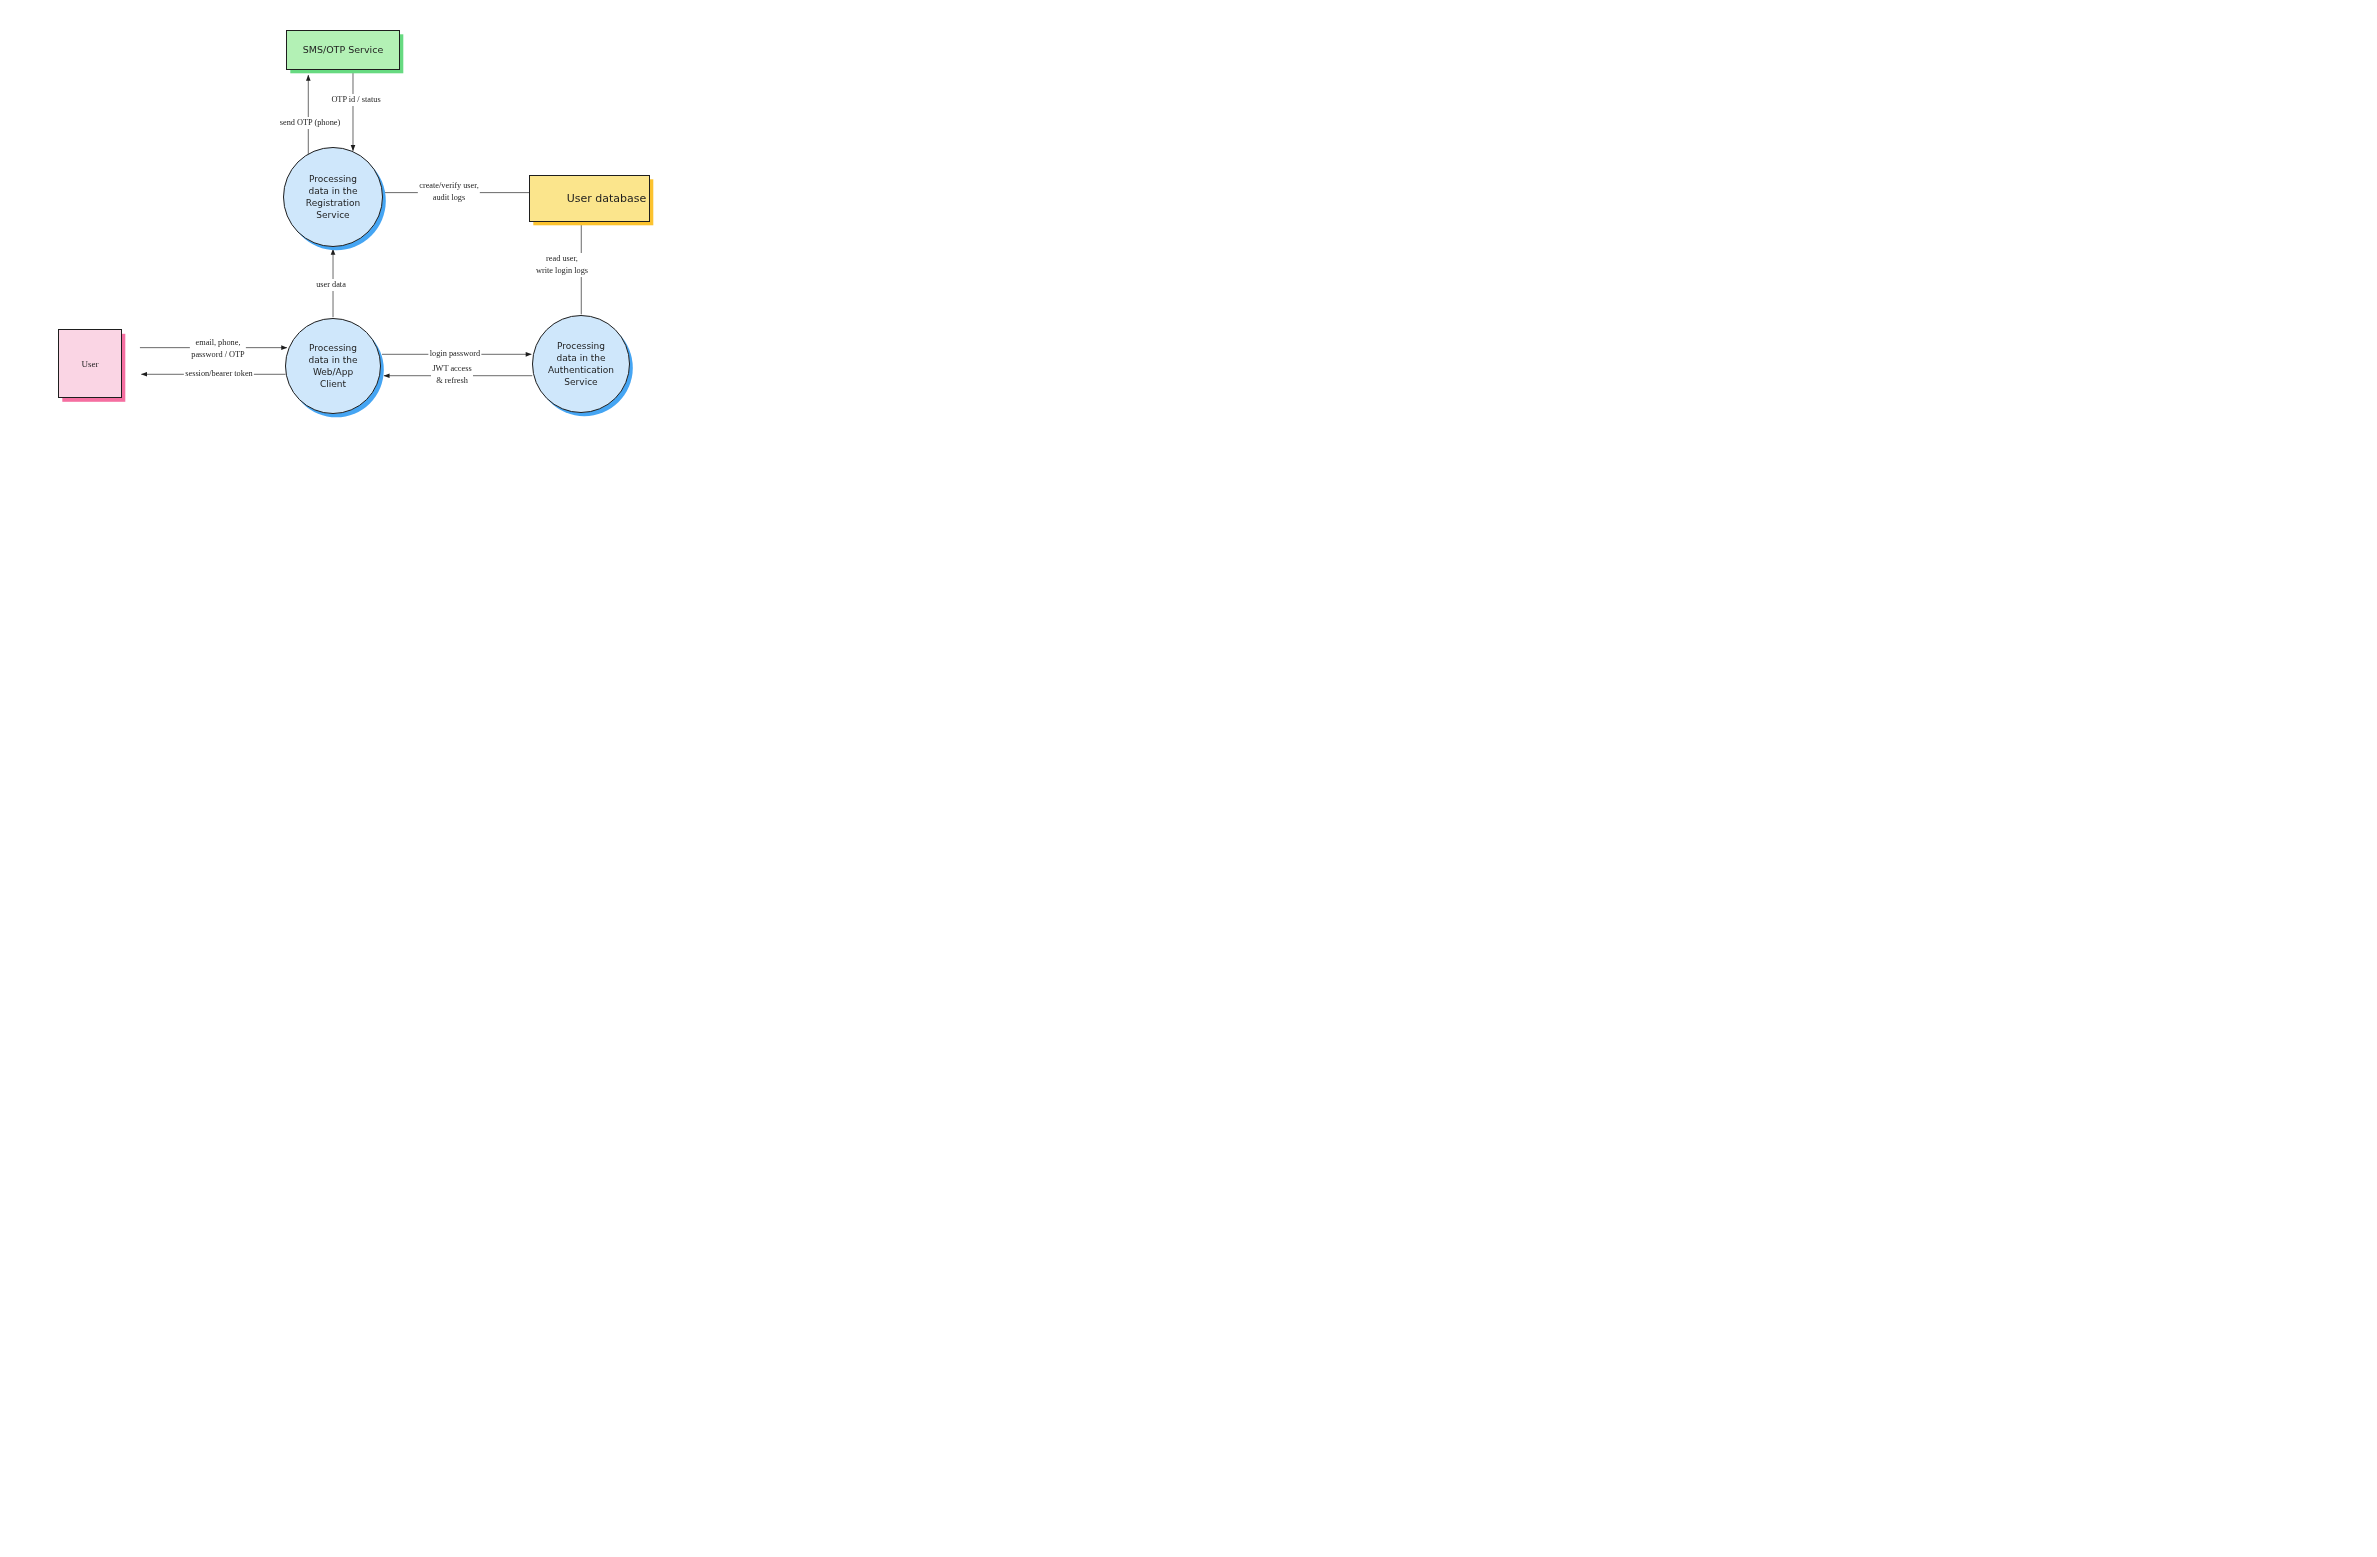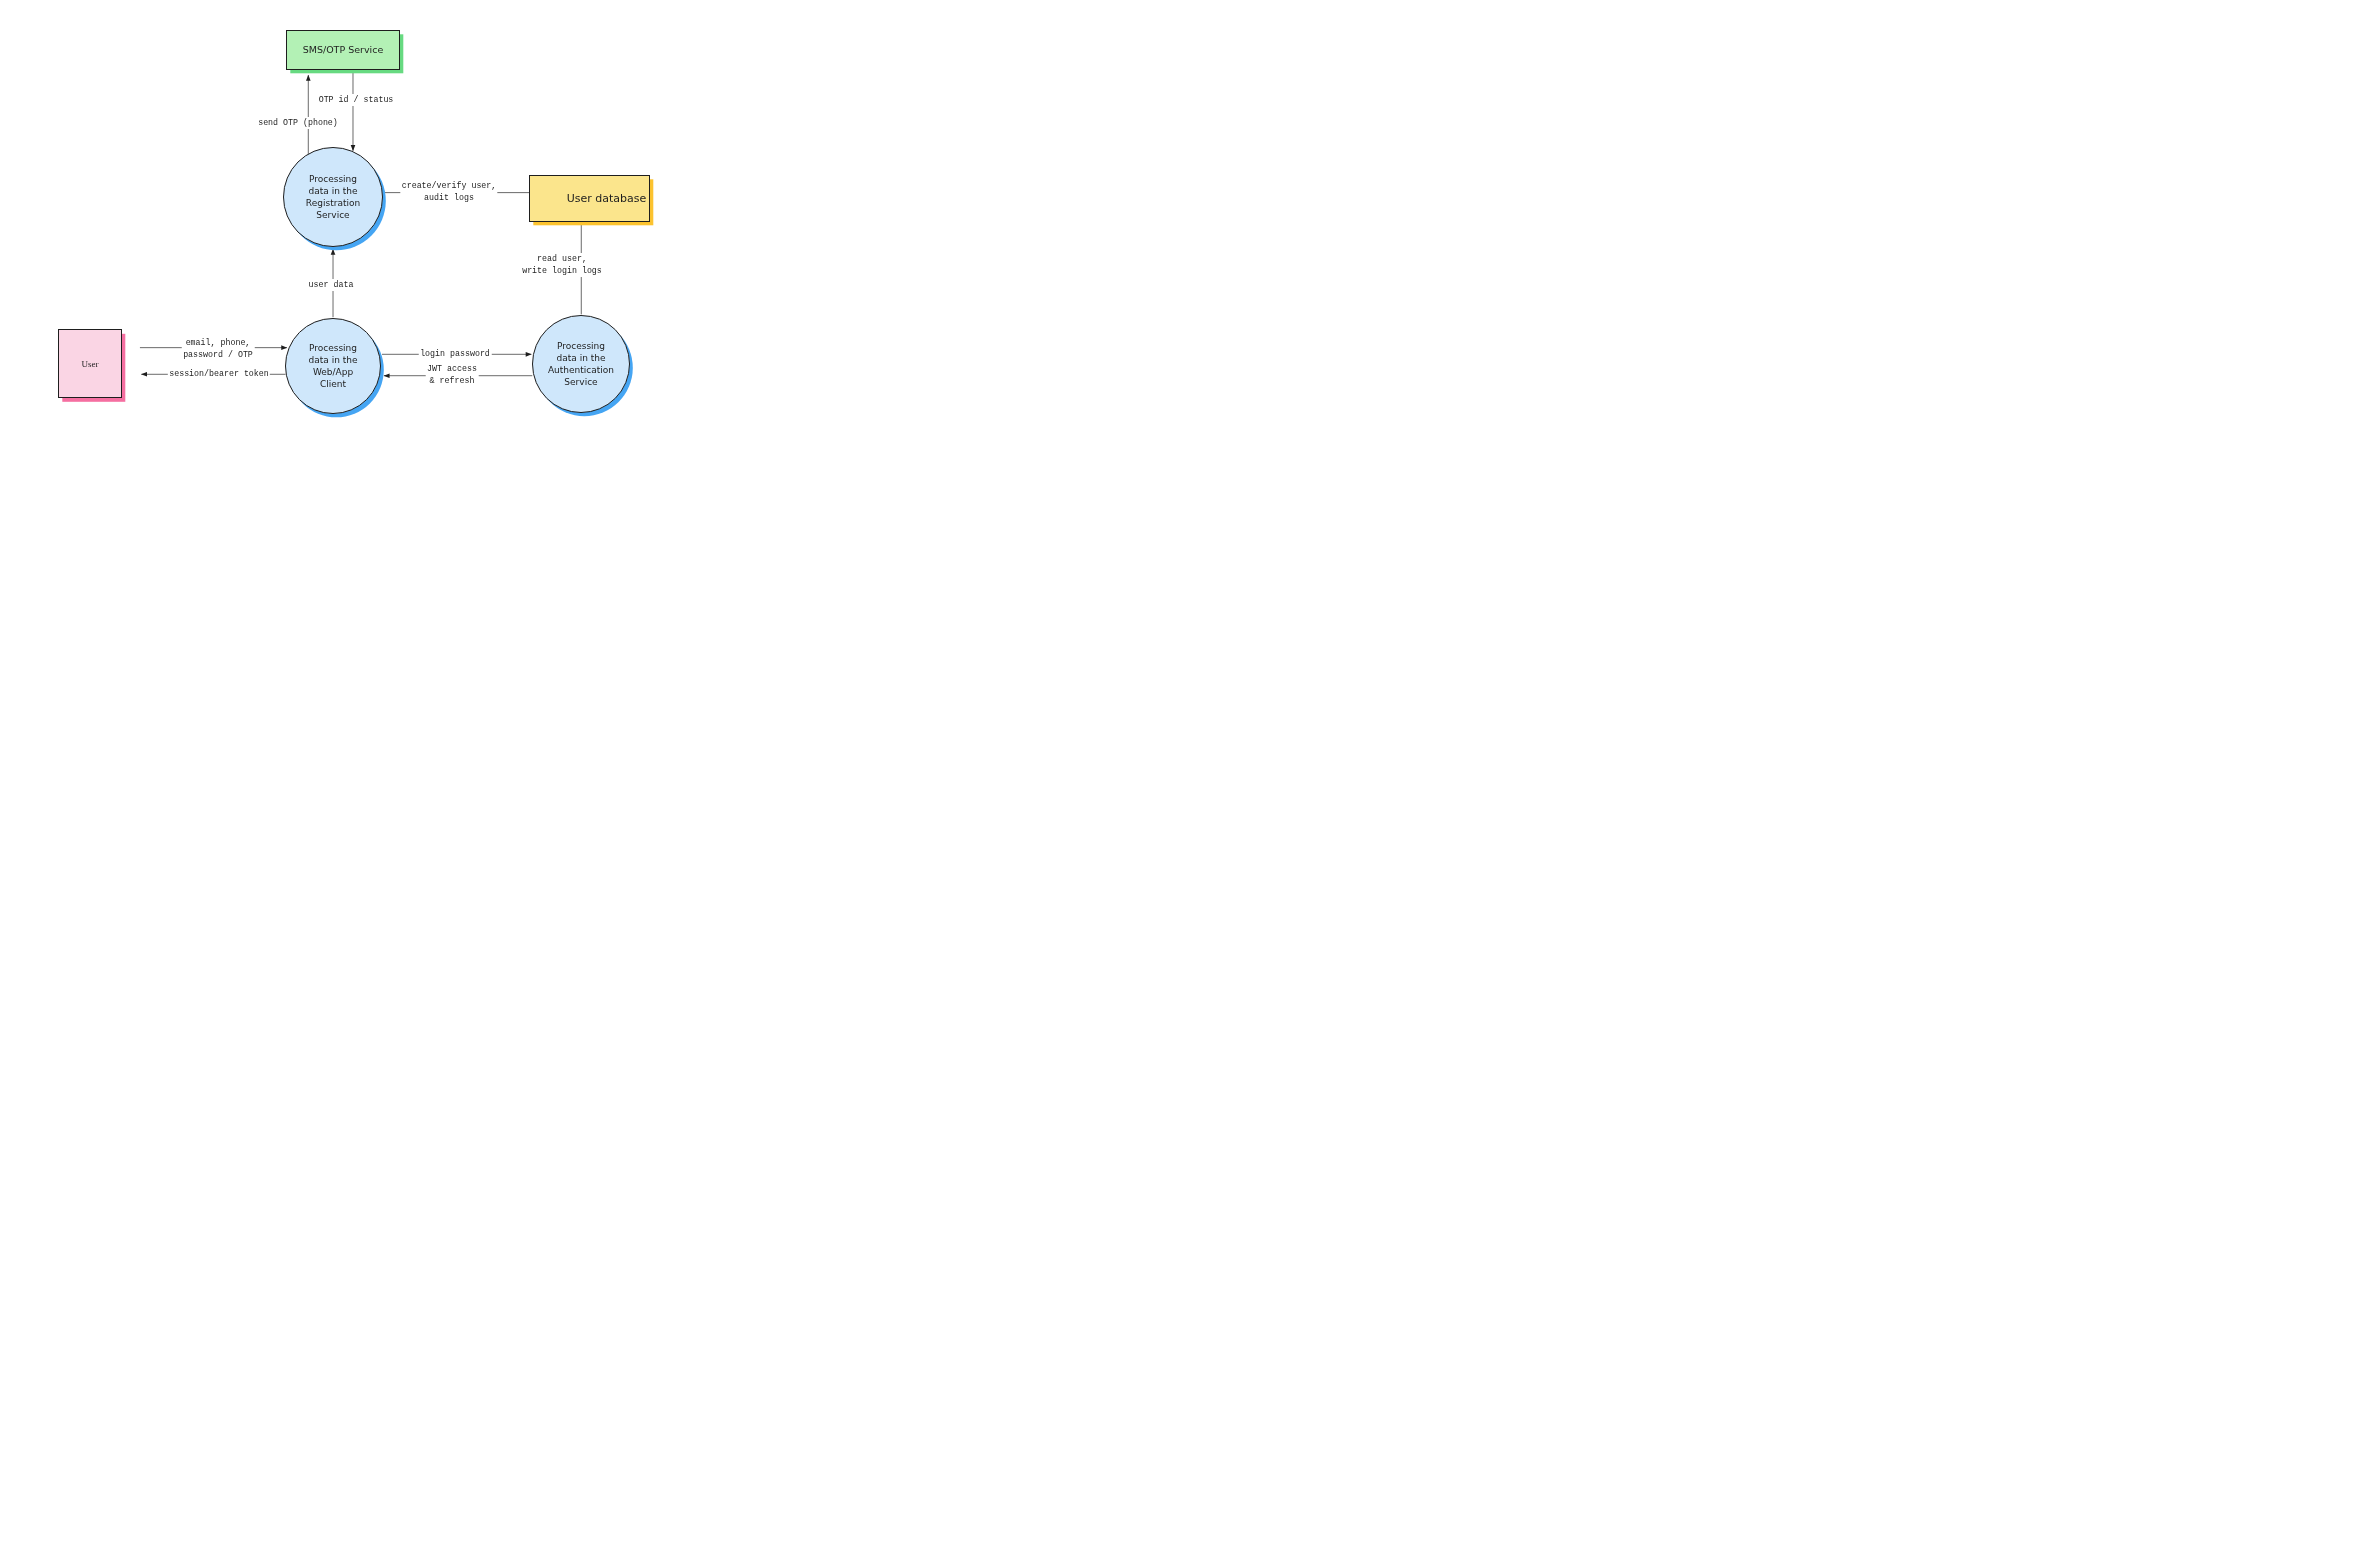--- a/index.html
+++ b/index.html
@@ -20,21 +20,21 @@
   .circle.shadow{box-shadow:3.3px 3.8px 0 -0.5px var(--blue_shadow);}
   .rect-green{background:var(--green_fill);box-shadow:3.8px 3.8px 0 -0.5px var(--green_shadow);}
   .rect-yellow{background:var(--yellow_fill);box-shadow:3.8px 3.8px 0 -0.5px var(--yellow_shadow);padding-left:34px;}
   .rect-pink{background:var(--pink_fill);box-shadow:3.8px 4.3px 0 -0.5px var(--pink_shadow);}
   .rect-green .nlabel{font-size:9.5px;}
   .rect-yellow .nlabel{font-size:11px;}
   .rect-pink .nlabel{font-size:9px;}
   .edge-label{
     position:absolute;transform:translate(-50%,-50%);
     background:var(--canvas_bg,#ffffff);
-    font-family:Liberation Mono, monospace;
+    font-family:Liberation Serif, serif;
     font-size:8.3px;line-height:12px;letter-spacing:0px;
     white-space:pre-line;text-align:center;padding:0 1.4px;
   }
 </style>
 </head>
 <body>
 
 <svg id="edges" viewBox="0 0 1545 942" xmlns="http://www.w3.org/2000/svg">
   <defs>
     <marker id="arrow" viewBox="0 0 10 8" refX="9" refY="4" markerWidth="10" markerHeight="8" orient="auto">
@@ -82,21 +82,21 @@
 
 <div class="node circle shadow" style="left:532px;top:315px;width:98px;height:98px;">
   <span class="nlabel">Processing
 data in the
 Authentication
 Service</span>
 </div>
 
 <div class="edge-label" style="left:356px;top:100px;">OTP id / status</div>
 
-<div class="edge-label" style="left:298px;top:123px;text-align:right;">send OTP (phone)</div>
+<div class="edge-label" style="left:310px;top:123px;text-align:right;">send OTP (phone)</div>
 
 <div class="edge-label" style="left:449px;top:192px;text-align:center;">create/verify user,
 audit logs</div>
 
 <div class="edge-label" style="left:562px;top:265px;">read user,
 write login logs</div>
 
 <div class="edge-label" style="left:331px;top:285px;">user data</div>
 
 <div class="edge-label" style="left:218px;top:349px;">email, phone,

